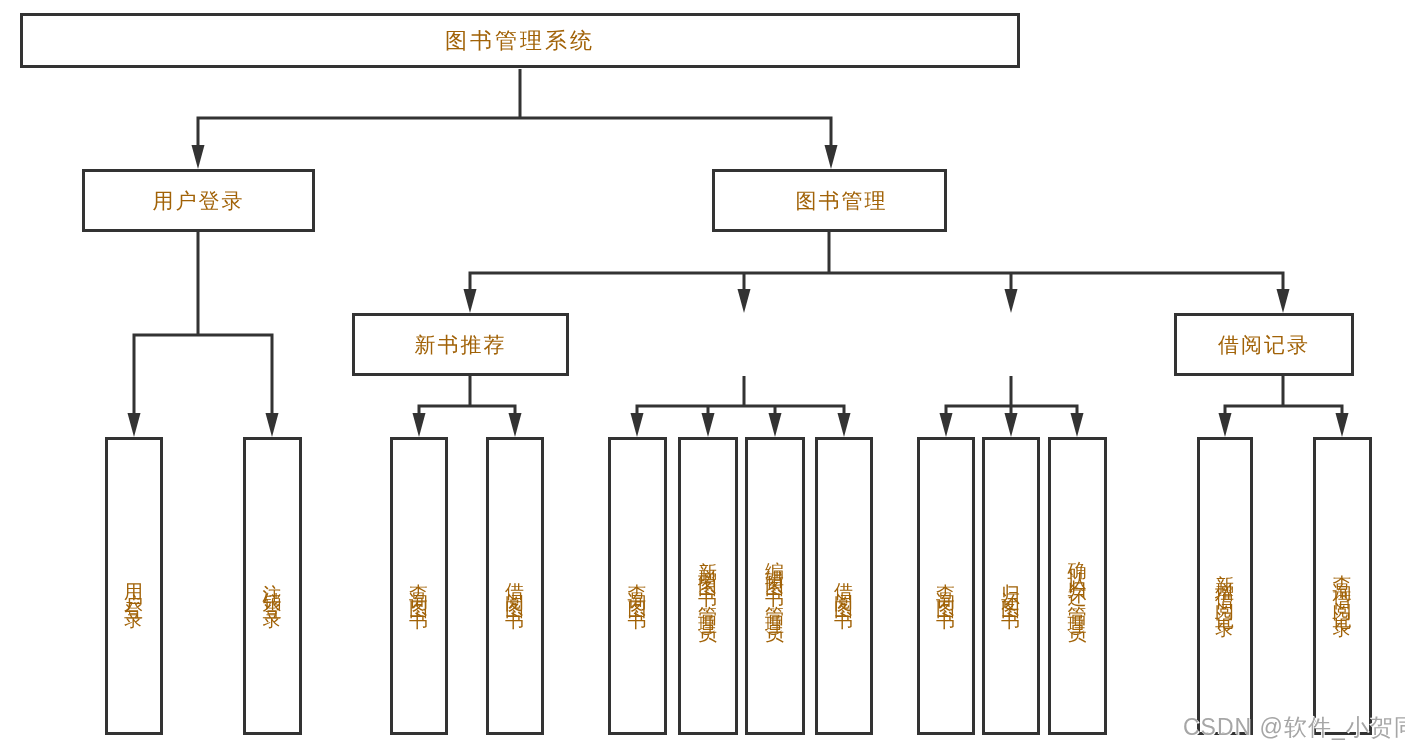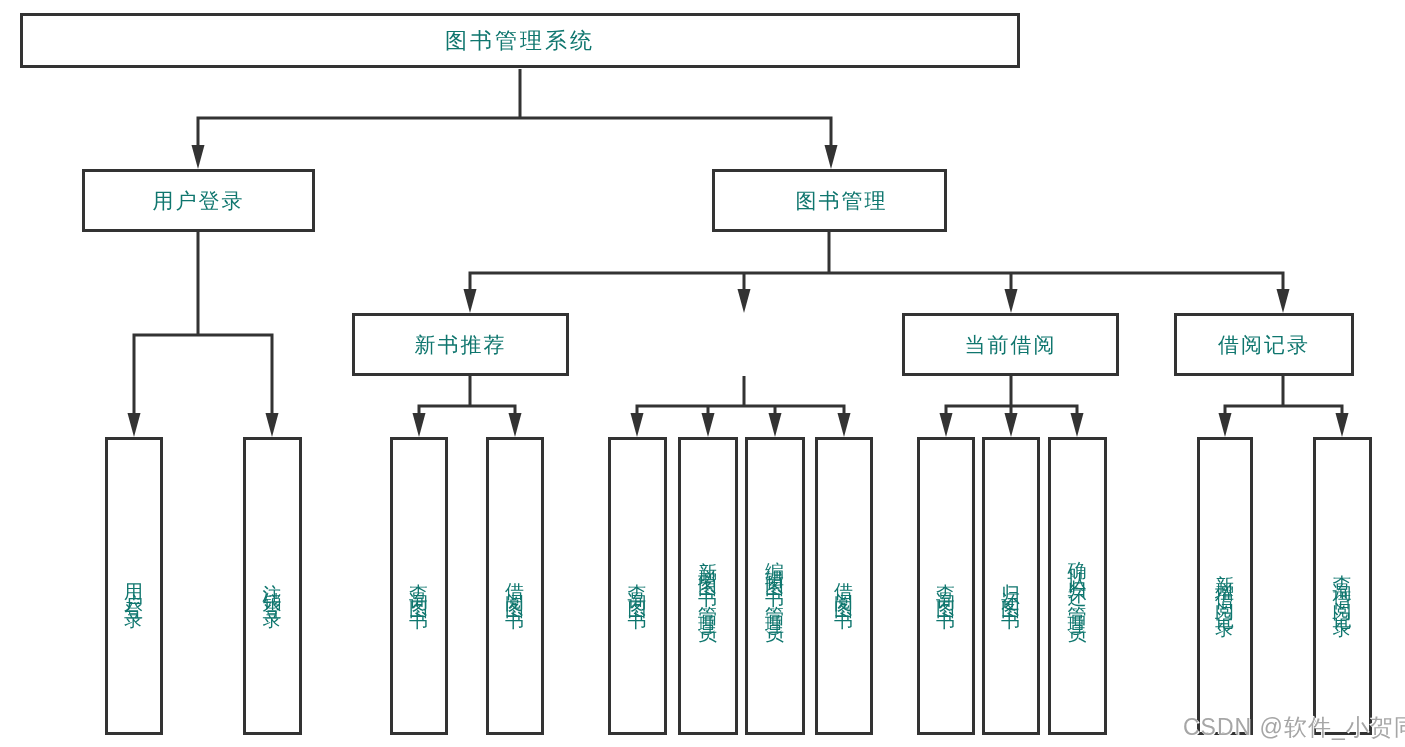--- a/index.html
+++ b/index.html
@@ -17,21 +17,21 @@
     position:absolute;left:0;top:0;z-index:1;
   }
   .node{
     position:absolute;
     box-sizing:border-box;
     border:3px solid #333333;
     background:#ffffff;
     display:flex;
     align-items:center;
     justify-content:center;
-    color:#0f766e;
+    color:#a16207;
     z-index:2;
   }
   .hlabel{
     font-size:21px;
     letter-spacing:2px;
     white-space:nowrap;
   }
   .root-label{
     font-size:22px;
     letter-spacing:3px;
@@ -108,23 +108,20 @@
   <div class="node" style="left:82px;top:169px;width:233px;height:63px;">
     <span class="hlabel">用户登录</span>
   </div>
   <div class="node" style="left:712px;top:169px;width:235px;height:63px;padding-left:24px;">
     <span class="hlabel">图书管理</span>
   </div>
 
   <div class="node" style="left:352px;top:313px;width:217px;height:63px;">
     <span class="hlabel">新书推荐</span>
   </div>
-  <div class="node" style="left:902px;top:313px;width:217px;height:63px;">
-    <span class="hlabel">当前借阅</span>
-  </div>
   <div class="node" style="left:1174px;top:313px;width:180px;height:63px;font-family:Liberation Mono, monospace;">
     <span class="hlabel">借阅记录</span>
   </div>
 
   <div class="node vbox" style="left:105px;width:58px;">
     <span class="vtext">用户登录</span>
   </div>
   <div class="node vbox" style="left:243px;width:59px;">
     <span class="vtext">注销登录</span>
   </div>

